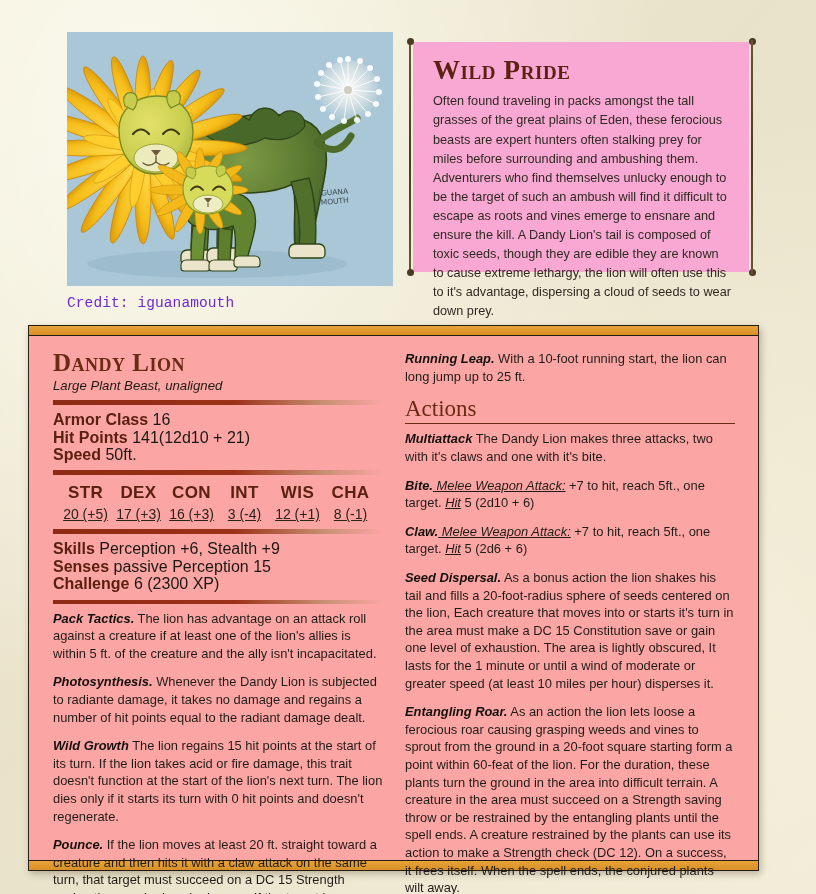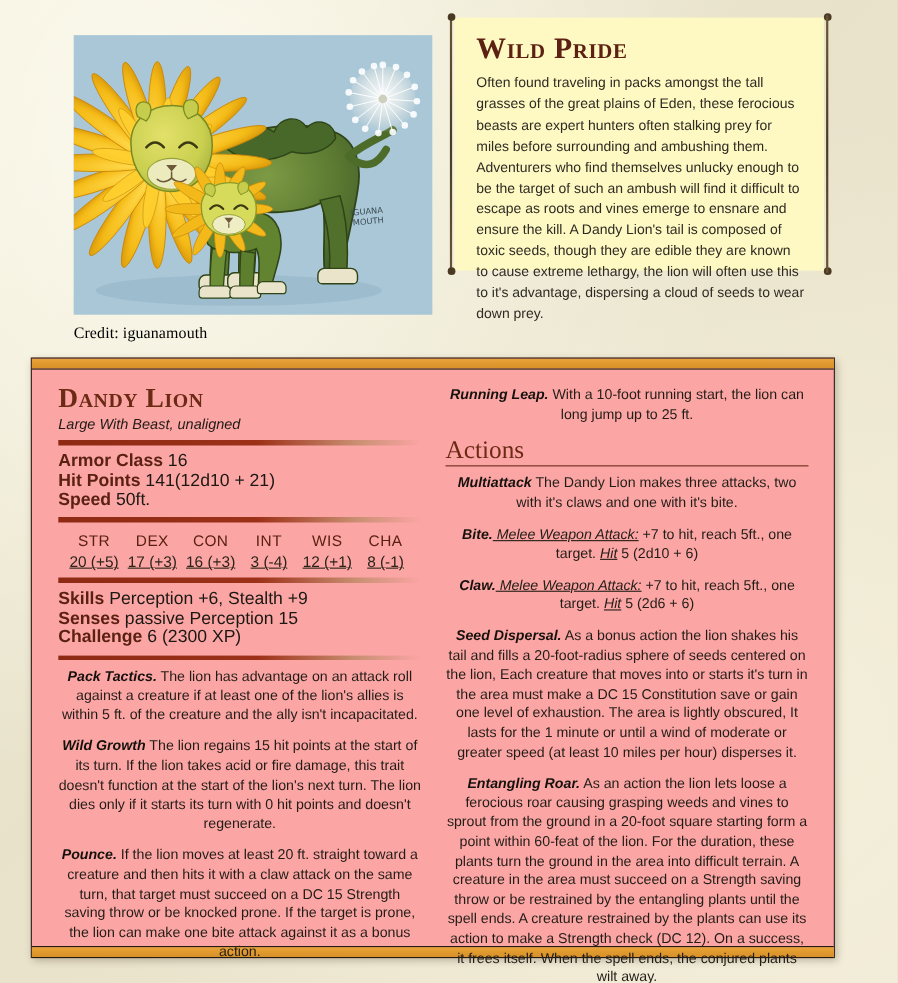--- a/index.html
+++ b/index.html
@@ -31,34 +31,34 @@
     position: absolute;
     inset: 0;
     background: linear-gradient(180deg, #aeccdb 0%, #a9c7d7 60%, #a2c1d2 100%);
     overflow: hidden;
   }
   .art-svg { display: block; width: 100%; height: 100%; }
   .credit {
     position: absolute;
     left: 67px;
     top: 295px;
-    font-family: Liberation Serif, serif;
+    font-family: Liberation Mono, monospace;
     font-size: 14.5px;
-    color: #000000;
+    color: #6d28d9;
     letter-spacing: 0.1px;
   }
 
   
   .lore {
     position: absolute;
     left: 413px;
-    top: 16px;
+    top: 42px;
     width: 336px;
     height: 230px;
-    background: #fef9c3;
+    background: #f9a8d4;
     box-sizing: border-box;
     padding: 14px 18px 10px 20px;
   }
   .lore::before, .lore::after {
     content: "";
     position: absolute;
     top: -2px;
     bottom: -2px;
     width: 2px;
     background: linear-gradient(180deg, #6b5434 0%, #4a3a24 50%, #6b5434 100%);
@@ -165,38 +165,37 @@
 
   .abilities {
     display: flex;
     justify-content: space-between;
     text-align: center;
     padding: 2px 6px 0 6px;
     color: #5a2010;
   }
   .ab { flex: 1; }
   .ab .ab-name {
-    font-weight: normal;
-    font-size: 14px;
+    font-weight: bold;
+    font-size: 17px;
     letter-spacing: 0.4px;
     text-align: center;
   }
   .ab .ab-val {
     margin-top: 3px;
     font-size: 14px;
     color: #2b2419;
     text-decoration: underline;
   }
 
   .trait {
     margin: 0 0 11px 0;
     font-size: 12.9px;
     line-height: 17.6px;
     color: #211d16;
-    text-align: center;
   }
   .trait:last-child { margin-bottom: 0; }
   .trait .tname {
     font-weight: bold;
     font-style: italic;
     color: #14110c;
   }
   .trait .em { font-style: italic; text-decoration: underline; }
 
   .section-head {
@@ -499,21 +498,21 @@
 </section>
 
 <section class="statblock">
   <div class="sb-bar top"></div>
   <div class="sb-bar bottom"></div>
 
   <div class="sb-cols">
 
     <div class="sb-col">
       <h2 class="name">Dandy Lion</h2>
-      <p class="subtitle">Large With Beast, unaligned</p>
+      <p class="subtitle">Large Plant Beast, unaligned</p>
 
       <div class="tapered"></div>
 
       <div class="attrs">
         <div>
           <span class="k">Armor Class</span>
           <span>16</span>
         </div>
         <div>
           <span class="k">Hit Points</span>
@@ -570,20 +569,23 @@
           <span>6 (2300 XP)</span>
         </div>
       </div>
 
       <div class="tapered thin"></div>
 
       <p class="trait">
         <span class="tname">Pack Tactics.</span><span> The lion has advantage on an attack roll against a creature if at least one of the lion's allies is within 5 ft. of the creature and the ally isn't incapacitated.</span>
       </p>
       <p class="trait">
+        <span class="tname">Photosynthesis.</span><span> Whenever the Dandy Lion is subjected to radiante damage, it takes no damage and regains a number of hit points equal to the radiant damage dealt.</span>
+      </p>
+      <p class="trait">
         <span class="tname">Wild Growth</span><span> The lion regains 15 hit points at the start of its turn. If the lion takes acid or fire damage, this trait doesn't function at the start of the lion's next turn. The lion dies only if it starts its turn with 0 hit points and doesn't regenerate.</span>
       </p>
       <p class="trait">
         <span class="tname">Pounce.</span><span> If the lion moves at least 20 ft. straight toward a creature and then hits it with a claw attack on the same turn, that target must succeed on a DC 15 Strength saving throw or be knocked prone. If the target is prone, the lion can make one bite attack against it as a bonus action.</span>
       </p>
     </div>
 
     <div class="sb-col">
       <p class="trait">
         <span class="tname">Running Leap.</span><span> With a 10-foot running start, the lion can long jump up to 25 ft.</span>

